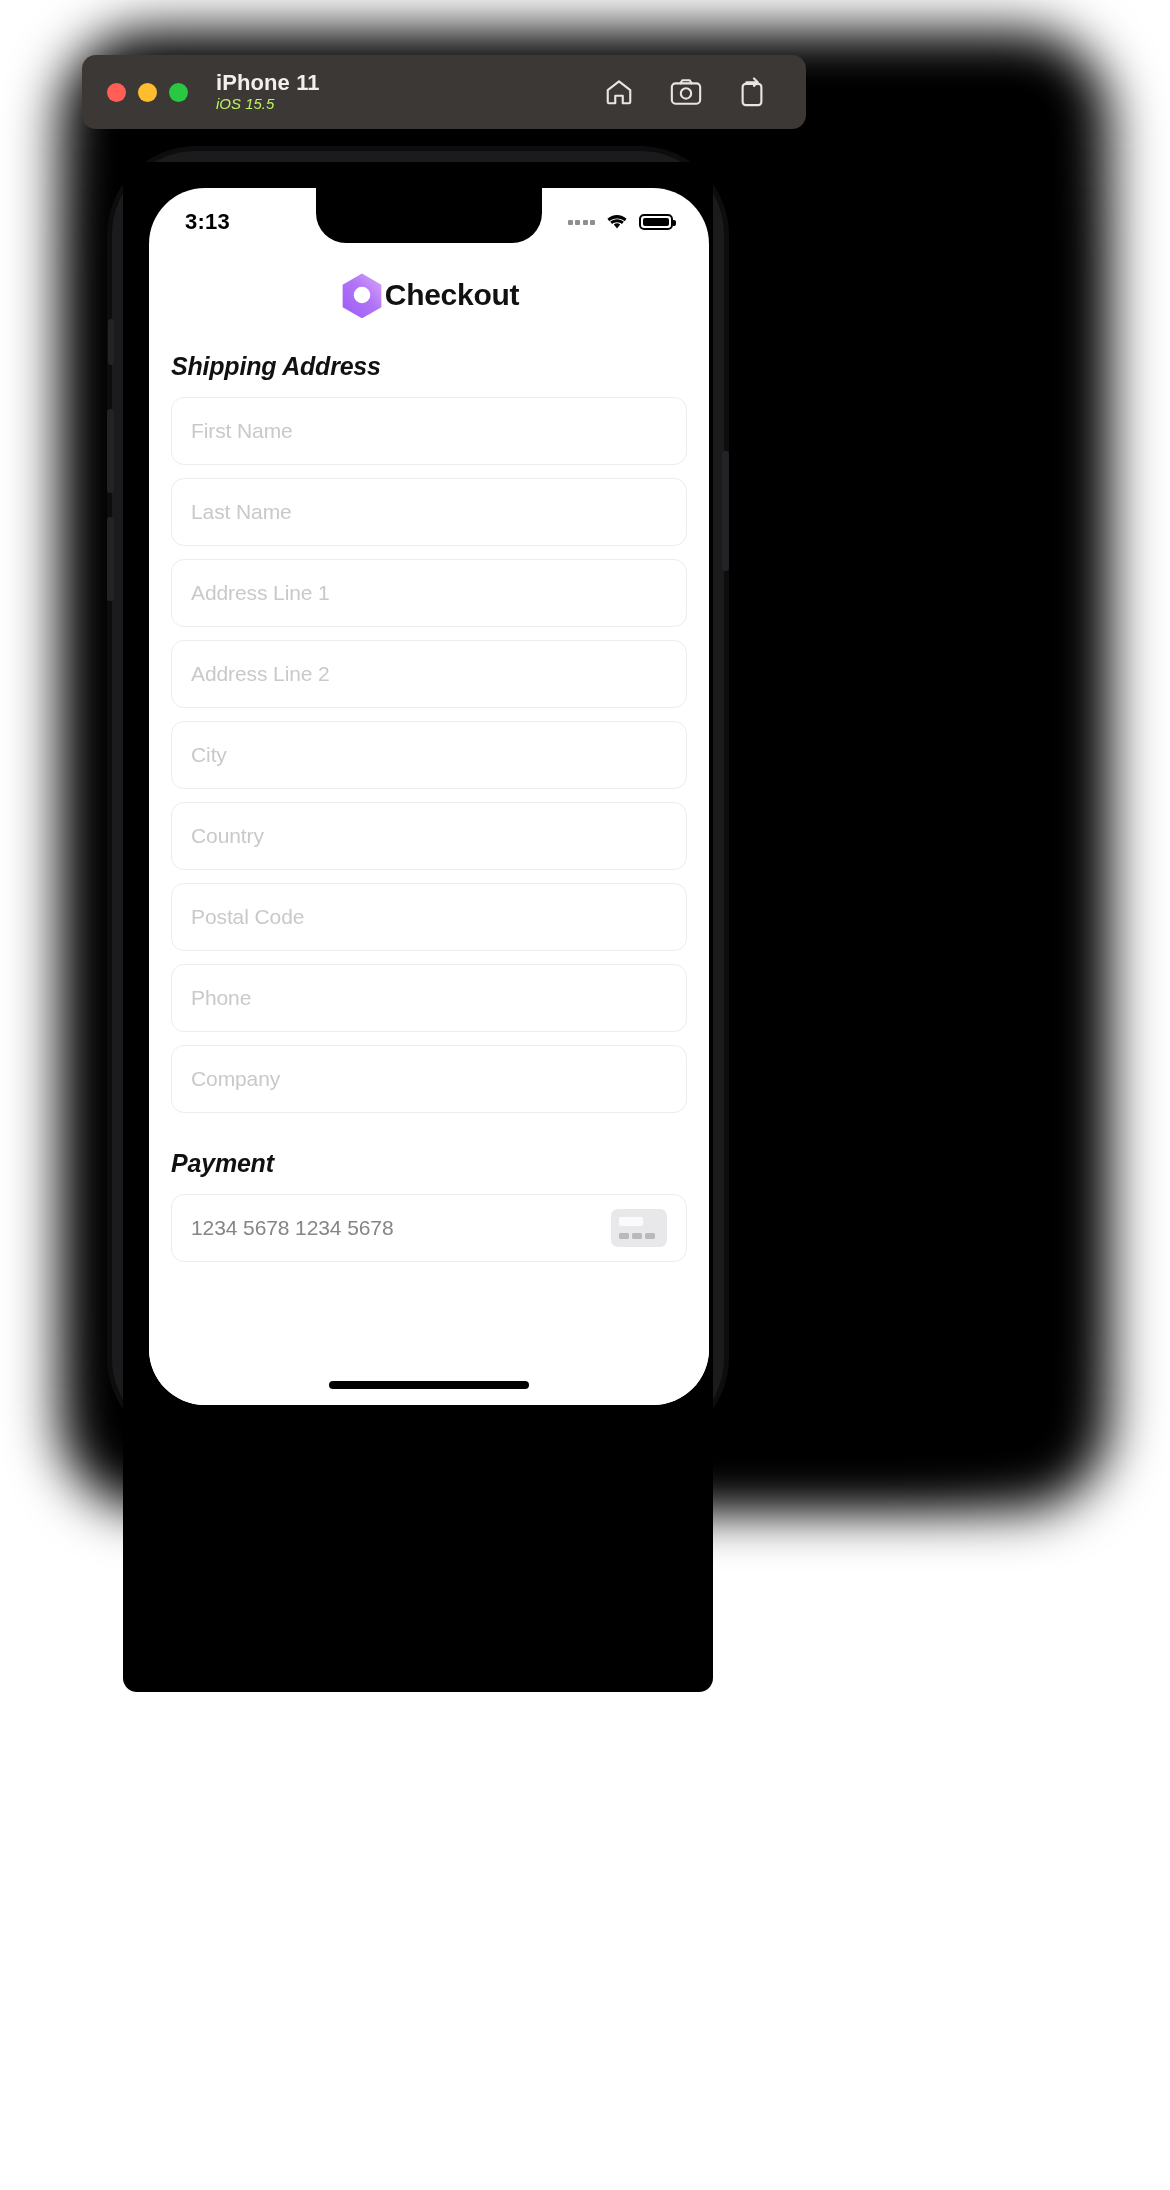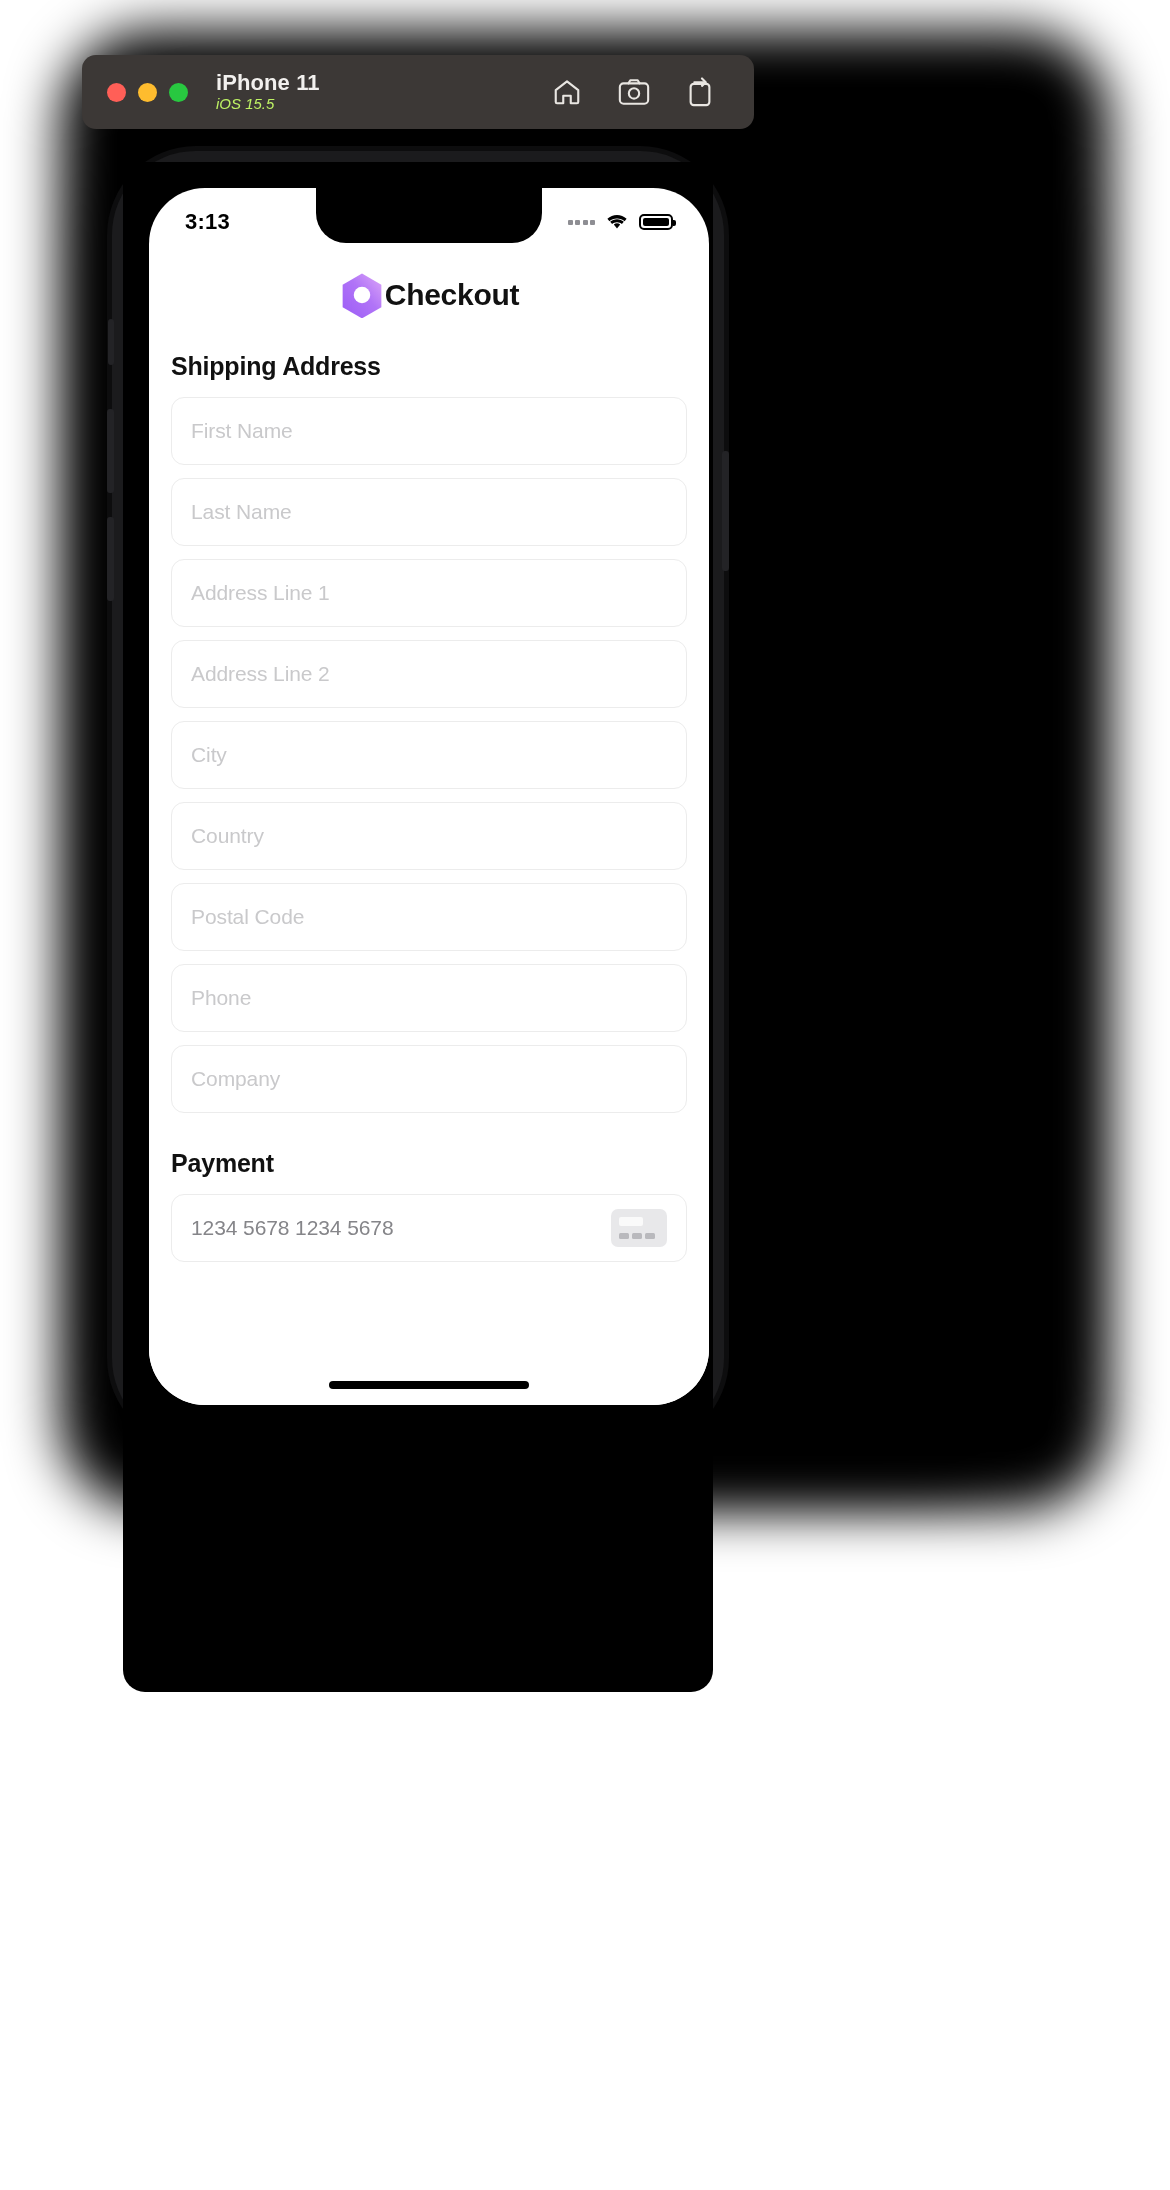--- a/index.html
+++ b/index.html
@@ -30,21 +30,21 @@
     width: 930px; height: 1350px;
     background: #000;
     border-radius: 120px;
     filter: blur(34px);
   }
 
   
   .titlebar {
     position: absolute;
     left: 82px; top: 55px;
-    width: 672px; height: 74px;
+    width: 724px; height: 74px;
     background: #3c3836;
     border-radius: 14px;
     display: flex;
     align-items: center;
     z-index: 5;
   }
   .traffic {
     display: flex; align-items: center; gap: 12px;
     margin-left: 25px;
   }
@@ -87,21 +87,21 @@
     background: #1b1b1d;
     border-radius: 84px;
     z-index: 6;
     box-shadow: 0 0 0 5px #0d0d0e;
   }
   .phone-inner {
     position: absolute;
     left: 11px; top: 11px;
     width: 590px; height: 1530px;
     background: #000;
-    border-radius: 22px;
+    border-radius: 14px;
   }
   
   .btn-side {
     position: absolute;
     background: #232326;
     border-radius: 3px;
   }
   .btn-silence { left: -4px; top: 168px; width: 6px; height: 46px; }
   .btn-volup   { left: -5px; top: 258px; width: 7px; height: 84px; }
   .btn-voldown { left: -5px; top: 366px; width: 7px; height: 84px; }
@@ -187,20 +187,21 @@
     font-weight: 600;
     color: #111;
     letter-spacing: -0.3px;
   }
   .section-title {
     font-size: 25px;
     font-weight: 600;
     color: #111;
     margin: 14px 0 16px 22px;
     letter-spacing: -0.2px;
+    font-style: italic;
   }
   .section-title.payment { margin-top: 36px; }
   .field {
     margin: 0 22px 13px 22px;
     height: 68px;
     border: 1.6px solid #ececec;
     border-radius: 13px;
     background: #fff;
     display: flex;
     align-items: center;

